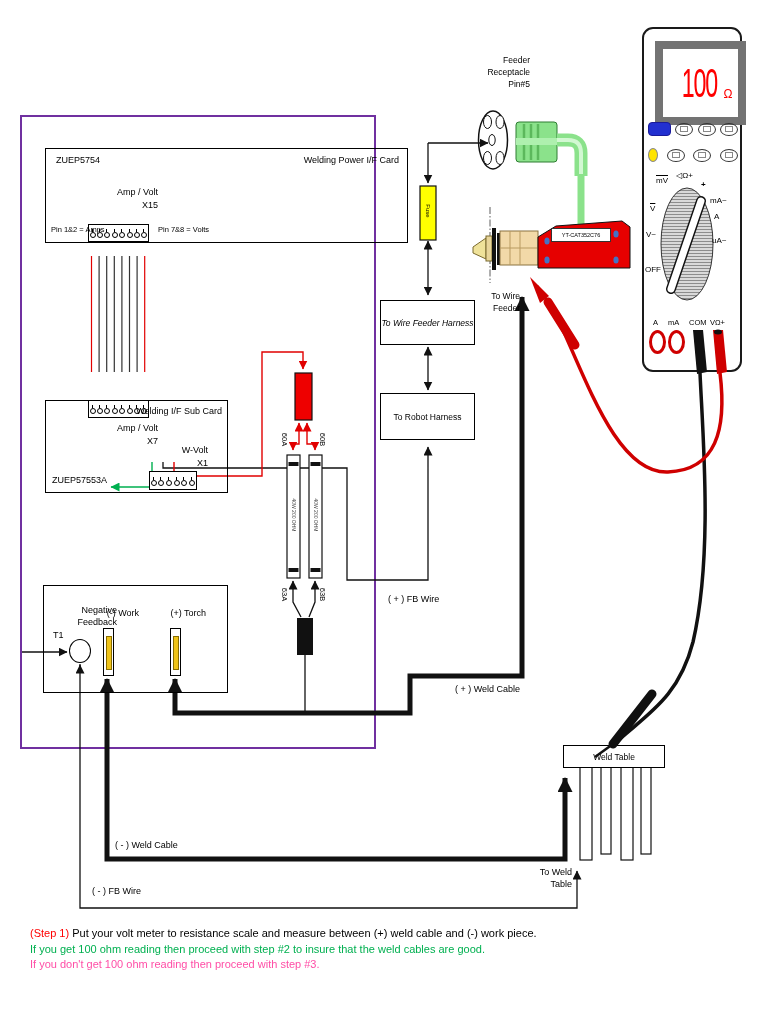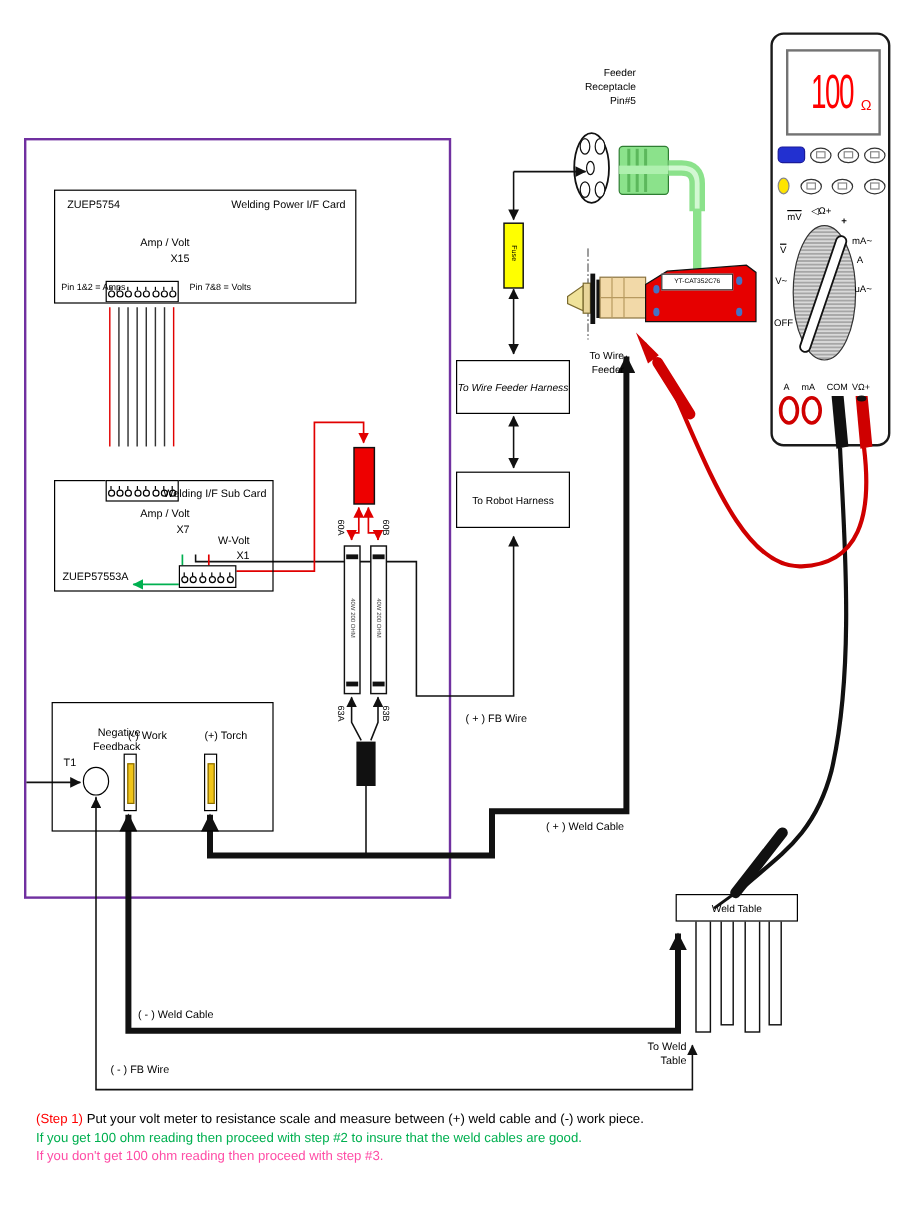--- a/index.html
+++ b/index.html
@@ -18,21 +18,21 @@
         display:flex;justify-content:space-around;align-items:flex-end;}
   .pin{width:4px;height:4px;border:1px solid #000;border-radius:50%;margin-bottom:3px;position:relative;}
   .pin::before{content:"";position:absolute;left:1px;top:-4px;width:1px;height:3px;background:#000;}
   .rot{transform:rotate(90deg);text-align:center;z-index:2;position:absolute;}
   .term{position:absolute;width:11px;height:48px;border:1px solid #000;background:#fff;box-sizing:border-box;}
   .term .bar{position:absolute;left:2px;top:7px;width:4px;height:32px;background:#f0c419;border:1px solid #8a6d00;}
   .circleT1{position:absolute;width:22px;height:24px;border:1.5px solid #000;border-radius:50%;background:transparent;z-index:2;box-sizing:border-box;}
   .hbox{display:flex;align-items:center;justify-content:center;font-size:8.5px;}
   .meter{position:absolute;left:642px;top:27px;width:100px;height:345px;border:2px solid #1a1a1a;
          border-radius:11px;background:#fff;z-index:2;box-sizing:border-box;}
-  .mdisp{position:absolute;left:11px;top:12px;width:75px;height:68px;border:2px solid #737373;background:#fff;
+  .mdisp{position:absolute;left:11px;top:12px;width:75px;height:68px;border:8px solid #737373;background:#fff;
          display:flex;align-items:center;justify-content:center;}
   .mval{color:#ff0000;font-size:40px;transform:scaleX(.58);letter-spacing:-2px;}
   .munit{color:#ff0000;font-size:12px;margin-top:22px;margin-left:-6px;}
   .btnrow{position:absolute;left:4px;width:90px;display:flex;justify-content:space-between;align-items:center;}
   .bblue{width:21px;height:12px;background:#2230d0;border-radius:4px;border:1px solid #1a1a99;}
   .oval{width:16px;height:11px;border:1px solid #333;border-radius:50%;display:flex;align-items:center;justify-content:center;}
   .oval i{display:block;width:6px;height:4px;border:1px solid #888;}
   .byellow{width:8px;height:12px;background:#ffe400;border:1px solid #888;border-radius:50%;}
   .dial-lbl{position:absolute;z-index:6;font-size:8px;line-height:9px;}
   .ov{text-decoration:overline;}
@@ -137,21 +137,21 @@
     <line x1="305" y1="655" x2="305" y2="713" stroke="#111" stroke-width="1.3"></line>
 
     <path d="M22,652 H67" stroke="#111" stroke-width="1.3" marker-end="url(#ab)"></path>
     <path d="M80,672 V665" stroke="#111" stroke-width="1.3" marker-end="url(#ab)"></path>
     <path d="M80,664 V908 H577 V871" stroke="#111" stroke-width="1.3" fill="none" marker-end="url(#ab)"></path>
 
     <path d="M107,679 V859 H565 V778" stroke="#111" stroke-width="5" fill="none" marker-start="url(#abt)" marker-end="url(#abt)"></path>
     <path d="M175,679 V713 H410 V676 H522 V297" stroke="#111" stroke-width="5" fill="none" marker-start="url(#abt)" marker-end="url(#abt)"></path>
   </svg>
 
-  <div class="box" style="left:45px;top:158px;width:252px;height:95px;">
+  <div class="box" style="left:45px;top:148px;width:363px;height:95px;">
     <div class="lbl" style="left:10px;top:6px;">ZUEP5754</div>
     <div class="lbl" style="right:8px;top:6px;">Welding Power I/F Card</div>
     <div class="lbl ctr" style="left:32px;top:38px;width:80px;">Amp / Volt</div>
     <div class="lbl ctr" style="left:32px;top:51px;width:80px;">X15</div>
     <div class="lbl sm" style="left:5px;top:76px;">Pin 1&amp;2 = Amps</div>
     <div class="lbl sm" style="left:112px;top:76px;">Pin 7&amp;8 = Volts</div>
     <div class="conn" style="left:42px;top:75px;width:61px;height:18px;">
       <span class="pin"></span>
         <span class="pin"></span>
         <span class="pin"></span>

